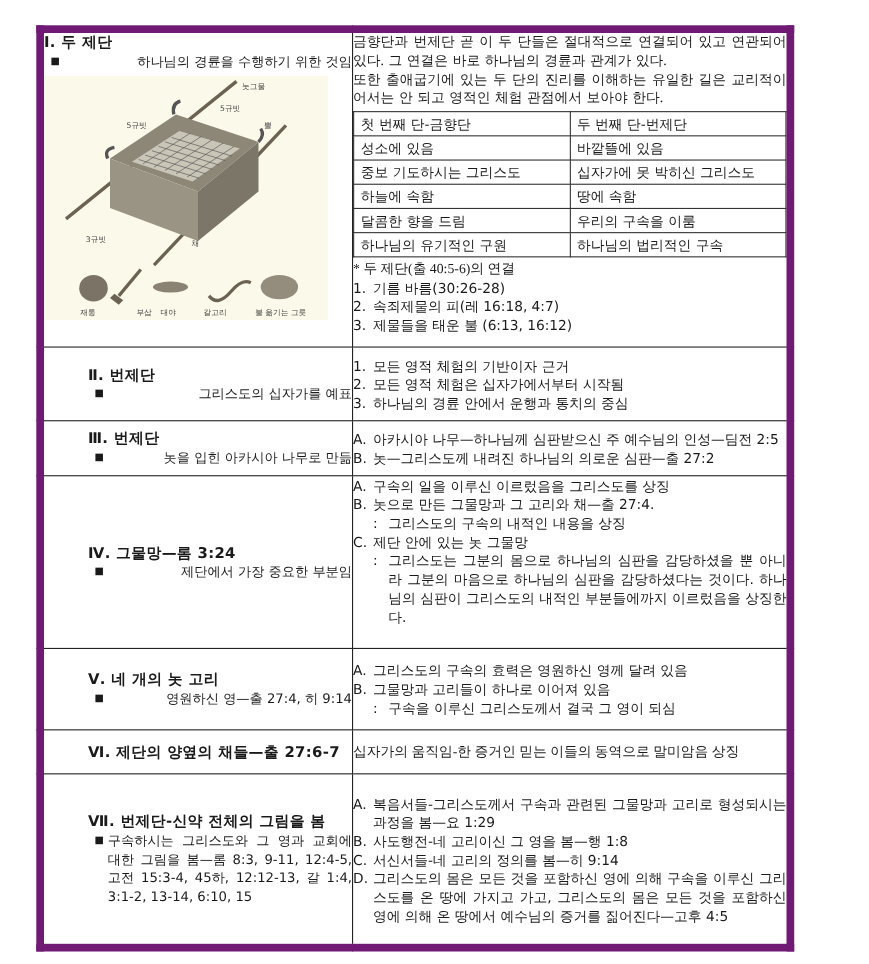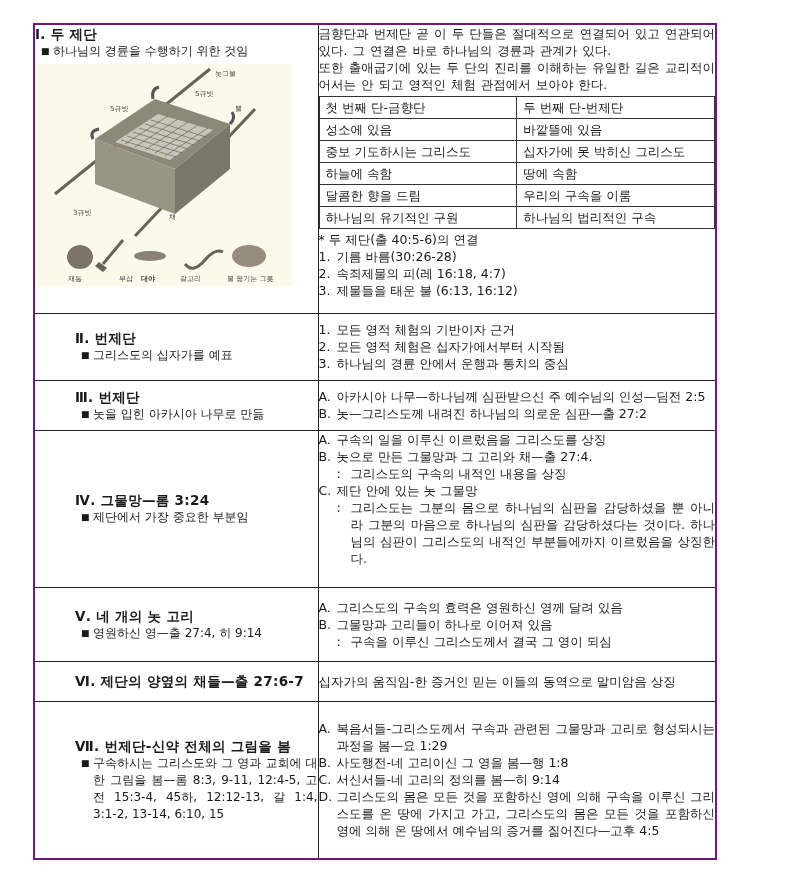--- a/index.html
+++ b/index.html
@@ -1,42 +1,42 @@
 <!DOCTYPE html>
 <html><head>
 <meta charset="utf-8">
 <style>
   html, body { margin:0; padding:0; background:#ffffff; }
   body { width:790px; height:876px; position:relative; font-family:"DejaVu Sans", "Liberation Sans", sans-serif; color:#1a1a1a; }
   .doc-table {
     position:absolute; left:33px; top:23px; width:682px;
     border-collapse:collapse; table-layout:fixed;
-    border:2px solid #701a75;
+    border:7px solid #701a75;
   }
   .doc-table > tbody > tr > td {
     border:1.5px solid #222; vertical-align:top; padding:0;
   }
   .col-left { width:284px; }
   .col-right { width:398px; }
   .row-1 { height:289px; }
   .row-2 { height:67px; }
   .row-3 { height:50px; }
   .row-4 { height:157px; }
   .row-5 { height:74px; }
   .row-6 { height:40px; }
   .row-7 { height:158px; }
   .cell-left { padding:6px 6px 4px 8px; }
   .cell-left.center-v { vertical-align:middle !important;padding-left:40px; }
   .cell-right { padding:5px 6px 4px 6px; }
   .cell-right.center-v { vertical-align:middle !important; }
   .sec-title { font-weight:bold; font-size:13.5px; line-height:18px; letter-spacing:0.3px; }
   .sec-sub { font-size:12px; line-height:17px; padding-left:6px; display:flex; }
   .sec-sub .bullet { flex:0 0 12px; font-size:9px; line-height:17px; }
-  .sec-sub .txt { flex:1; }
-  .p { font-size:12.5px; line-height:17px; margin:0; }
+  .sec-sub .txt { flex:1;text-align:right; }
+  .p { font-size:12.5px; line-height:17px; margin:0;font-family:Liberation Serif, serif; }
   .p.justify { text-align:justify; text-align-last:left; word-spacing:1px; }
   .list-item { display:flex; font-size:12.5px; line-height:17px; }
   .list-item .mk { flex:0 0 18px; }
   .list-item .txt { flex:1; text-align:justify; }
   .list-note { display:flex; font-size:12.5px; line-height:17px; padding-left:18px; }
   .list-note .mk { flex:0 0 14px; }
   .list-note .txt { flex:1; text-align:justify; }
   .inner-table {
     border-collapse:collapse; width:100%; margin-top:3px; table-layout:fixed;
   }
@@ -103,21 +103,21 @@
             <ellipse cx="214" cy="192" rx="17" ry="11" fill="#948d7d"></ellipse>
           </svg>
           <span class="ill-label" style="left:180px;top:5px;">놋그물</span>
           <span class="ill-label" style="left:160px;top:25px;">5규빗</span>
           <span class="ill-label" style="left:75px;top:40px;">5규빗</span>
           <span class="ill-label" style="left:38px;top:100px;margin-top:44px;">3규빗</span>
           <span class="ill-label" style="left:200px;top:40px;">뿔</span>
           <span class="ill-label" style="left:134px;top:148px;">채</span>
           <span class="ill-label" style="left:33px;top:210px;">재통</span>
           <span class="ill-label" style="left:84px;top:210px;">부삽</span>
-          <span class="ill-label" style="left:106px;top:210px;font-weight:bold;">대야</span>
+          <span class="ill-label" style="left:106px;top:210px;">대야</span>
           <span class="ill-label" style="left:145px;top:210px;">갈고리</span>
           <span class="ill-label" style="left:192px;top:210px;">불 옮기는 그릇</span>
         </div>
       </td>
       <td class="cell-right">
         <p class="p justify">금향단과 번제단 곧 이 두 단들은 절대적으로 연결되어 있고 연관되어 있다. 그 연결은 바로 하나님의 경륜과 관계가 있다.</p>
         <p class="p justify">또한 출애굽기에 있는 두 단의 진리를 이해하는 유일한 길은 교리적이어서는 안 되고 영적인 체험 관점에서 보아야 한다.</p>
         <table class="inner-table">
           <tbody>
             <tr>

